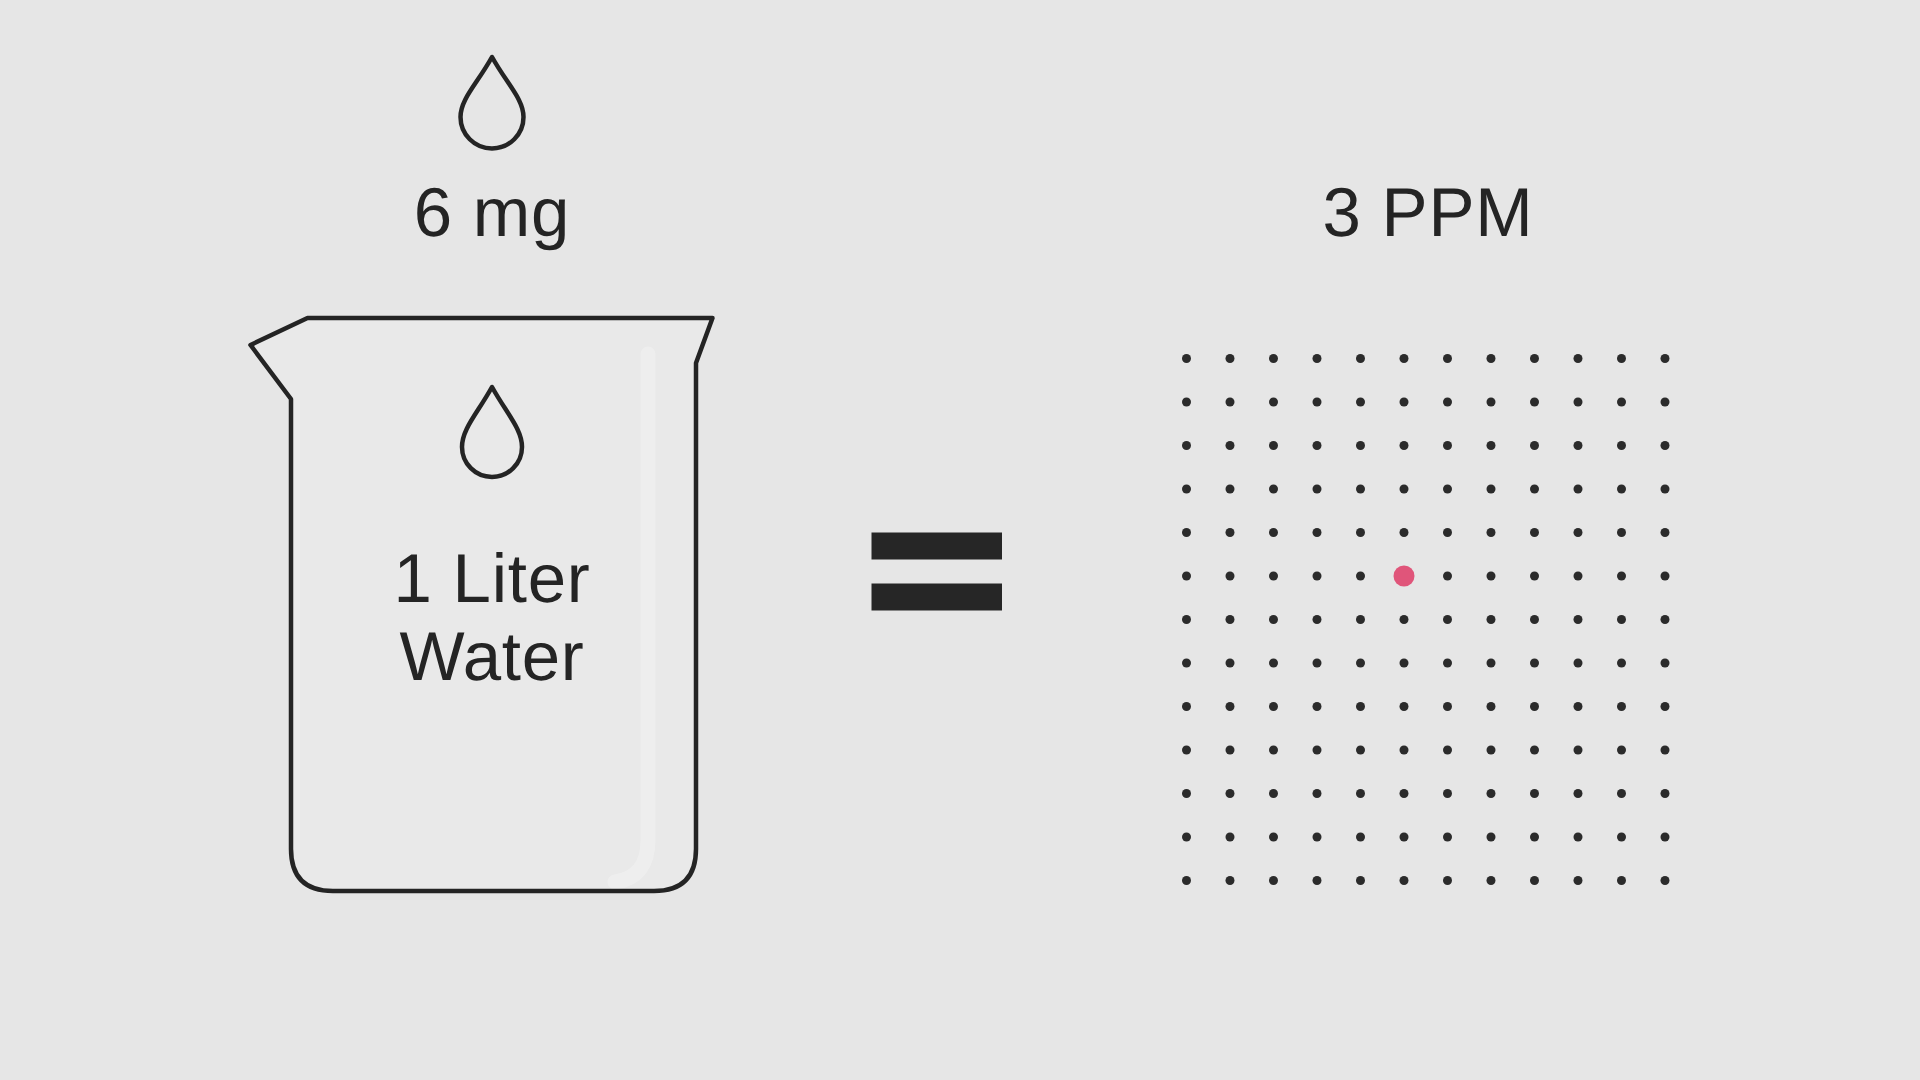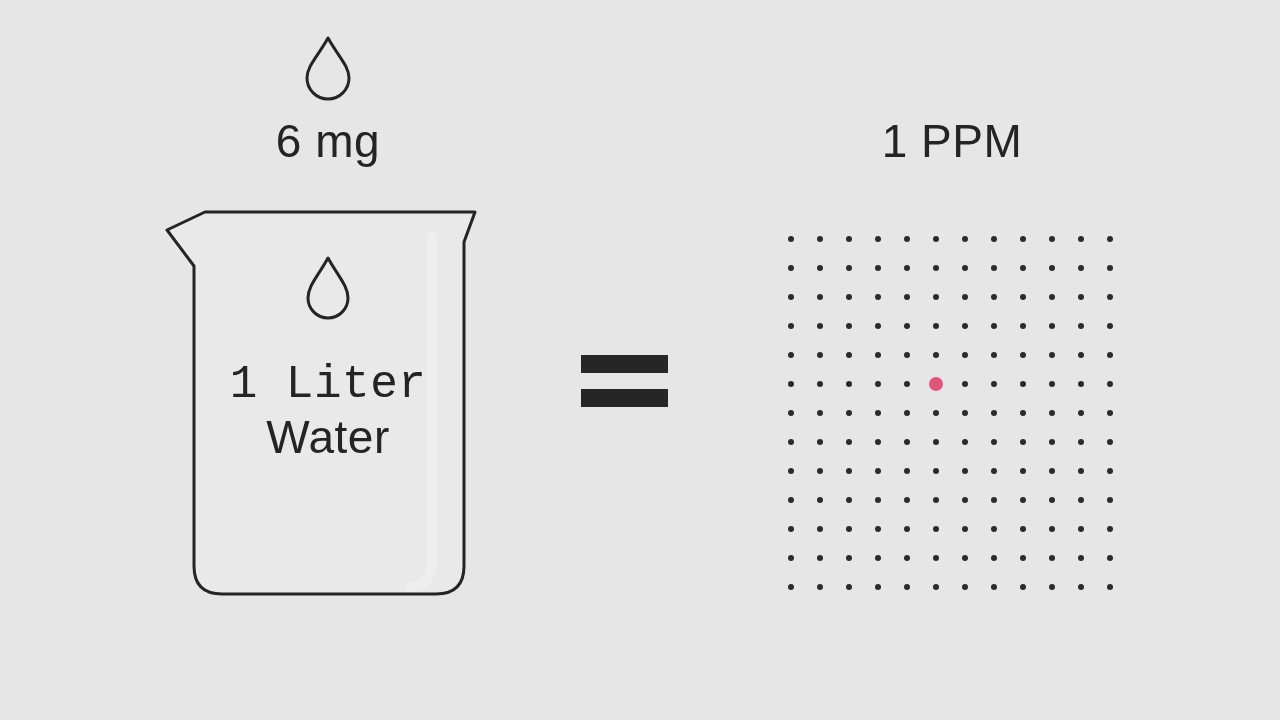--- a/index.html
+++ b/index.html
@@ -28,29 +28,29 @@
 <div class="label" style="left:228px; top:118px; width:200px;">6 mg</div>
 
 <svg width="1280" height="720" style="pointer-events:none">
 
   <path d="M432 236 L432 560 Q432 585 410 588" fill="none" stroke="#f2f2f2" stroke-width="10" stroke-linecap="round" opacity="0.9"></path>
   <path d="M205 212 L475 212 L464 242 L464 566 Q464 594 436 594 L222 594 Q194 594 194 566 L194 266 L167 230 Z" fill="#ececec" fill-opacity="0.5" stroke="#242424" stroke-width="3" stroke-linejoin="round"></path>
 
   <path d="M328 258 C 318 276, 308 286, 308 298 A 20 20 0 0 0 348 298 C 348 286, 338 276, 328 258 Z" fill="none" stroke="#242424" stroke-width="3" stroke-linejoin="round"></path>
 </svg>
 
-<div class="label" style="left:228px; top:362px; width:200px;font-family:Liberation Mono, monospace;">1 Liter</div>
+<div class="label" style="left:228px; top:362px; width:200px;">1 Liter</div>
 <div class="label" style="left:228px; top:414px; width:200px;">Water</div>
 
 <div>
   <div class="abs" style="left:581px; top:355px; width:87px; height:18px; background:#262626;"></div>
   <div class="abs" style="left:581px; top:389px; width:87px; height:18px; background:#262626;"></div>
 </div>
 
-<div class="label" style="left:852px; top:118px; width:200px;">1 PPM</div>
+<div class="label" style="left:852px; top:118px; width:200px;">3 PPM</div>
 
 <div id="dot-grid" class="abs" style="left:0; top:0; width:1280px; height:720px;">
     <div class="dot" style="left: 788px; top: 236px; background: rgb(43, 43, 43);"></div>
     <div class="dot" style="left: 817px; top: 236px; background: rgb(43, 43, 43);"></div>
     <div class="dot" style="left: 846px; top: 236px; background: rgb(43, 43, 43);"></div>
     <div class="dot" style="left: 875px; top: 236px; background: rgb(43, 43, 43);"></div>
     <div class="dot" style="left: 904px; top: 236px; background: rgb(43, 43, 43);"></div>
     <div class="dot" style="left: 933px; top: 236px; background: rgb(43, 43, 43);"></div>
     <div class="dot" style="left: 962px; top: 236px; background: rgb(43, 43, 43);"></div>
     <div class="dot" style="left: 991px; top: 236px; background: rgb(43, 43, 43);"></div>

